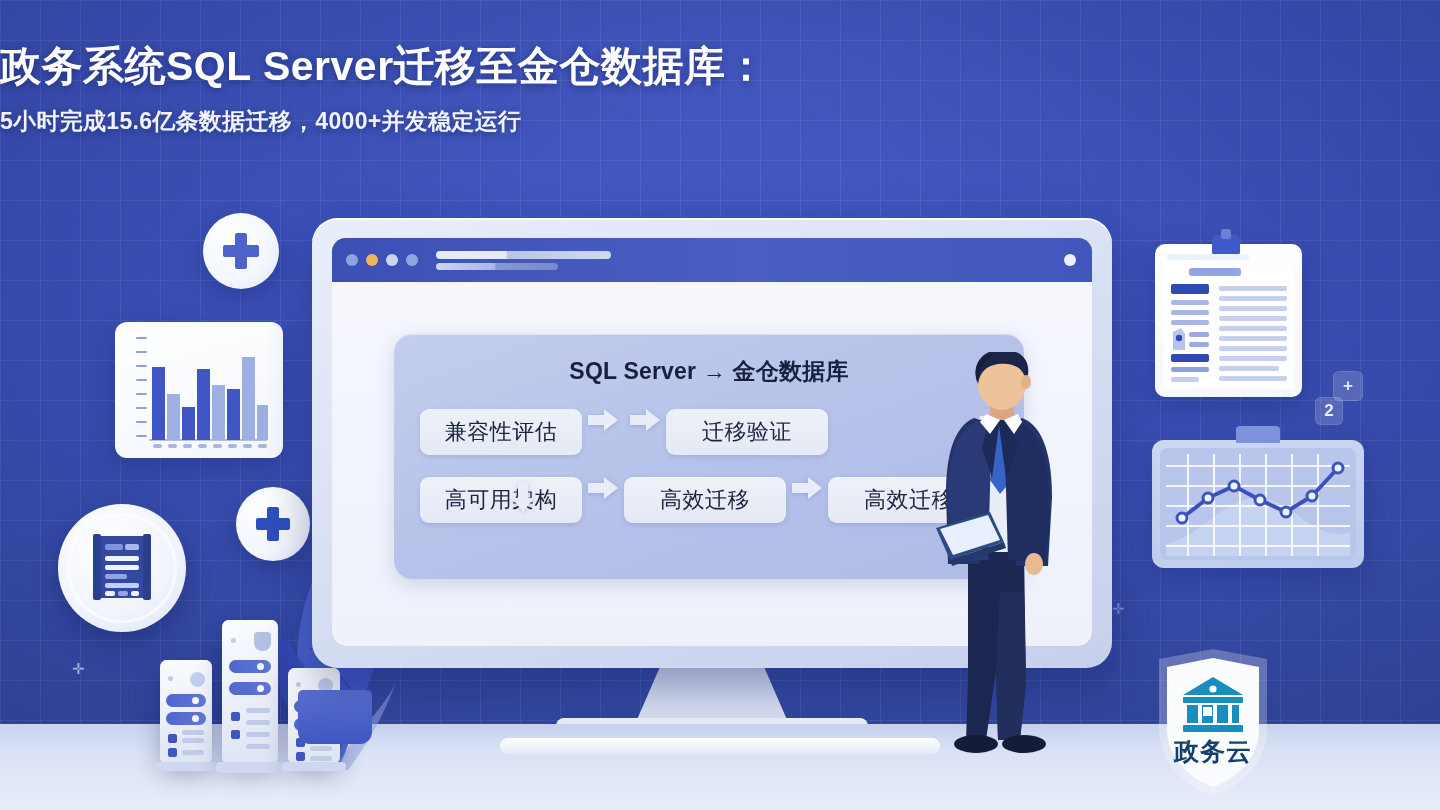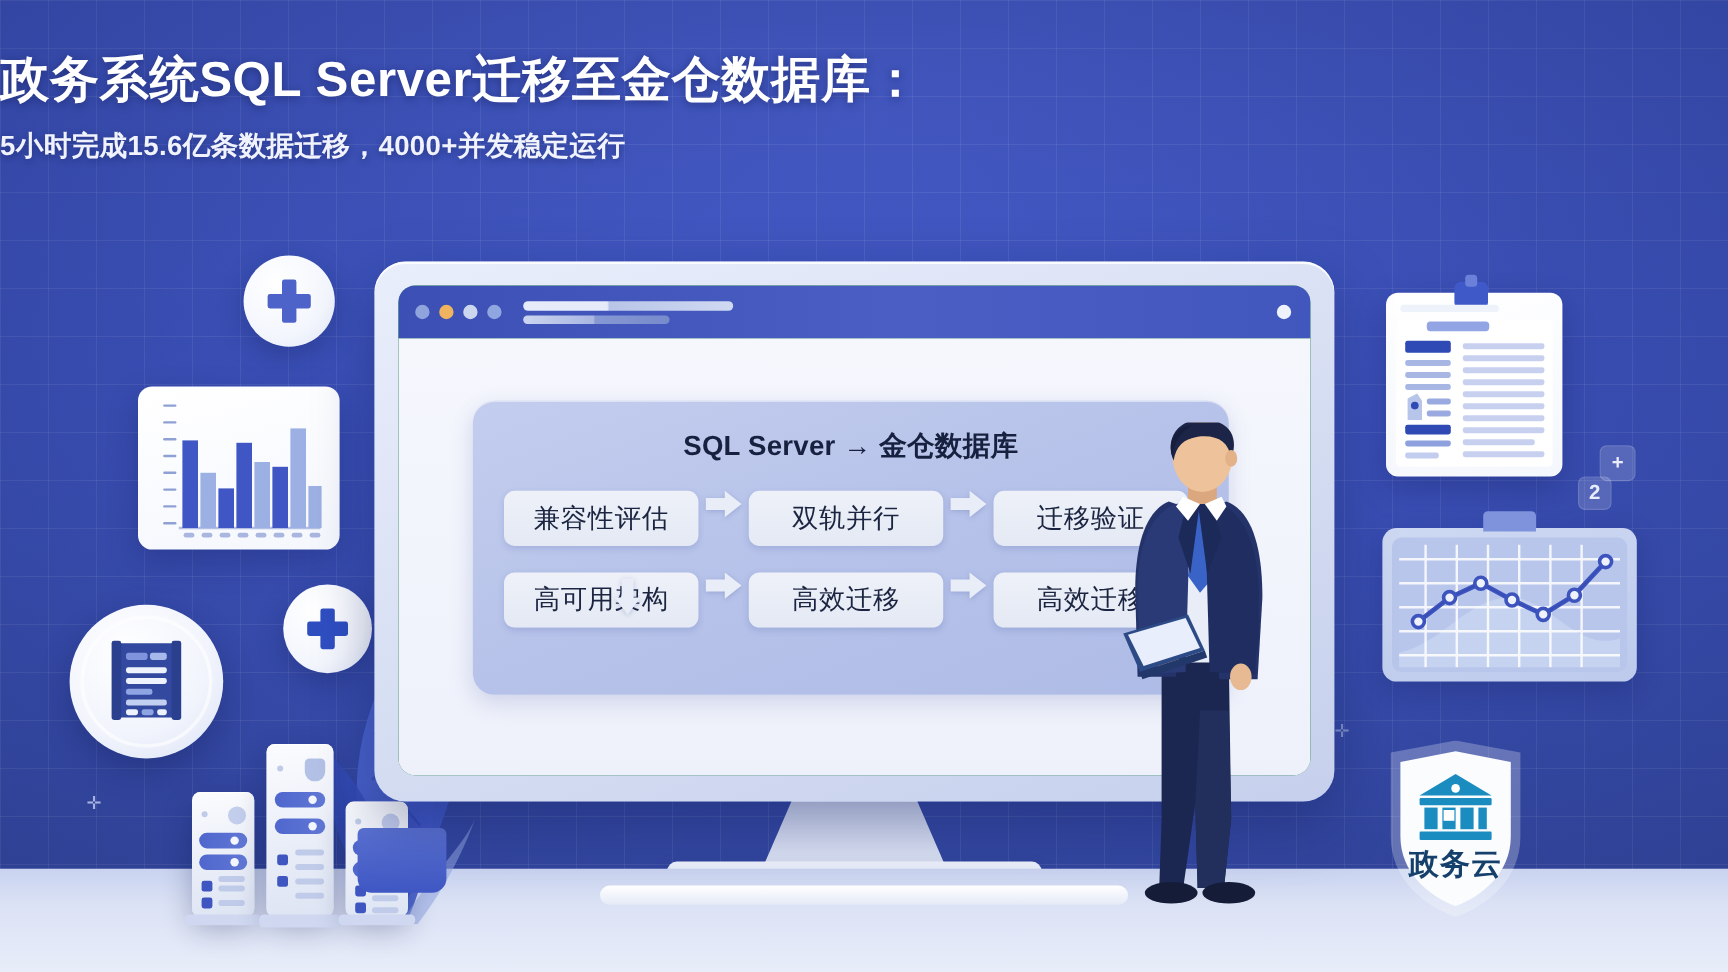--- a/index.html
+++ b/index.html
@@ -53,21 +53,21 @@
   .monitor { position:absolute; left:312px; top:218px; width:800px; height:450px; z-index:20; }
   .monitor-bezel {
     position:absolute; inset:0;
     background:linear-gradient(160deg,#e9eefb 0%, #d5ddf2 55%, #c6d0ec 100%);
     border-radius:26px;
     box-shadow:0 18px 48px rgba(15,25,80,.35), inset 0 2px 0 rgba(255,255,255,.85);
     padding:20px 20px 22px 20px;
   }
   .screen {
     position:absolute; left:20px; top:20px; right:20px; bottom:22px;
-    background:#15803d; border-radius:14px; overflow:hidden;
+    background:#84cc16; border-radius:14px; overflow:hidden;
     box-shadow:inset 0 0 0 1px rgba(160,175,215,.45);
   }
   .browser-bar {
     height:44px; background:linear-gradient(90deg,#3b4fb4 0%, #4a5ec4 55%, #4257bd 100%);
     display:flex; align-items:center; padding:0 14px; gap:8px; position:relative;
   }
   .dot { width:12px; height:12px; border-radius:50%; flex:none; }
   .dot.d1{ background:#8fa3dd; } .dot.d2{ background:#f0b35f; }
   .dot.d3{ background:#ccd6ef; } .dot.d4{ background:#90a6e0; }
   .urlstack{ margin-left:10px; display:flex; flex-direction:column; gap:4px; }
@@ -385,21 +385,21 @@
           <circle cx="56" cy="58" r="5"></circle>
           <circle cx="82" cy="46" r="5"></circle>
         <circle cx="108" cy="60" r="5"></circle>
           <circle cx="134" cy="72" r="5"></circle>
         <circle cx="160" cy="56" r="5"></circle>
           <circle cx="186" cy="28" r="5"></circle>
       </g>
     </svg>
   </div>
 
-  <div class="shield" style="left:1153px; top:617px; width:120px; height:148px;">
+  <div class="shield" style="left:1153px; top:649px; width:120px; height:148px;">
     <svg width="120" height="148" viewBox="0 0 120 148" style="position:absolute;inset:0;">
       <path d="M6 10 L60 0 L114 10 L114 80 C114 116, 86 138, 60 147 C 34 138, 6 116, 6 80 Z" fill="#ffffff" opacity=".25"></path>
       <path d="M14 18 L60 9 L106 18 L106 80 C106 110, 82 130, 60 138 C 38 130, 14 110, 14 80 Z" fill="#fbfcfe"></path>
     </svg>
     <svg style="position:absolute;left:27px;top:26px;" width="66" height="58" viewBox="0 0 66 58">
       <path d="M33 2 L63 20 L3 20 Z" fill="#1a8cbf"></path>
       <circle cx="33" cy="14" r="3.6" fill="#ffffff"></circle>
       <rect x="3" y="22" width="60" height="6" rx="1" fill="#1a8cbf"></rect>
       <rect x="7" y="30" width="11" height="18" fill="#1a8cbf"></rect>
       <rect x="22" y="30" width="11" height="18" fill="#1a8cbf"></rect>
@@ -439,21 +439,20 @@
 
           <div class="diag-title">SQL Server → 金仓数据库</div>
 
           <div class="flow-row r1">
             <div class="flow-box">兼容性评估</div>
             <div class="flow-arrow">
               <svg width="30" height="22" viewBox="0 0 30 22">
                   <path d="M0 6 H16 V0 L30 11 L16 22 V16 H0 Z" fill="#e9edf7"></path>
                 </svg>
             </div>
-            <div class="flow-box">双轨并行</div>
             <div class="flow-arrow">
               <svg width="30" height="22" viewBox="0 0 30 22">
                   <path d="M0 6 H16 V0 L30 11 L16 22 V16 H0 Z" fill="#e9edf7"></path>
                 </svg>
             </div>
             <div class="flow-box">迁移验证</div>
           </div>
 
           <div class="down-arrow-wrap">
             <svg width="22" height="30" viewBox="0 0 22 30">

